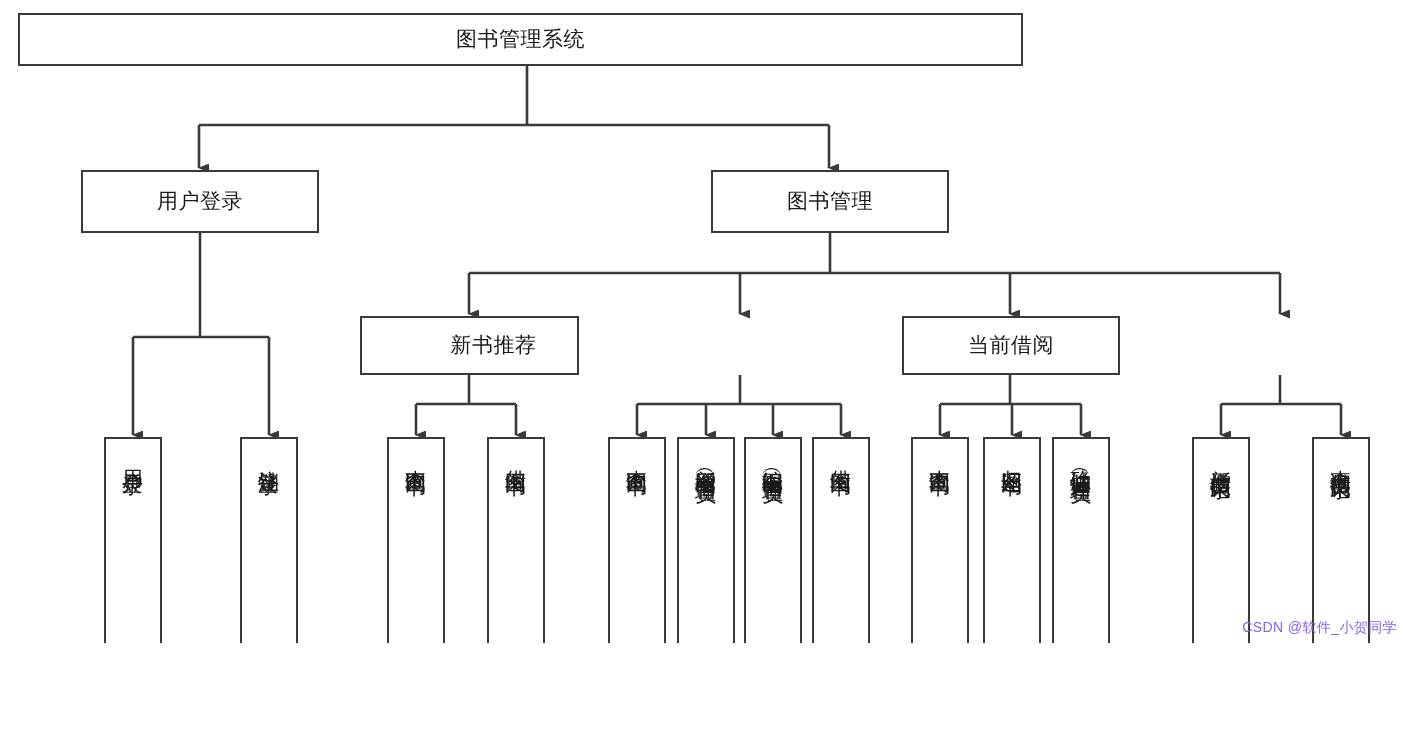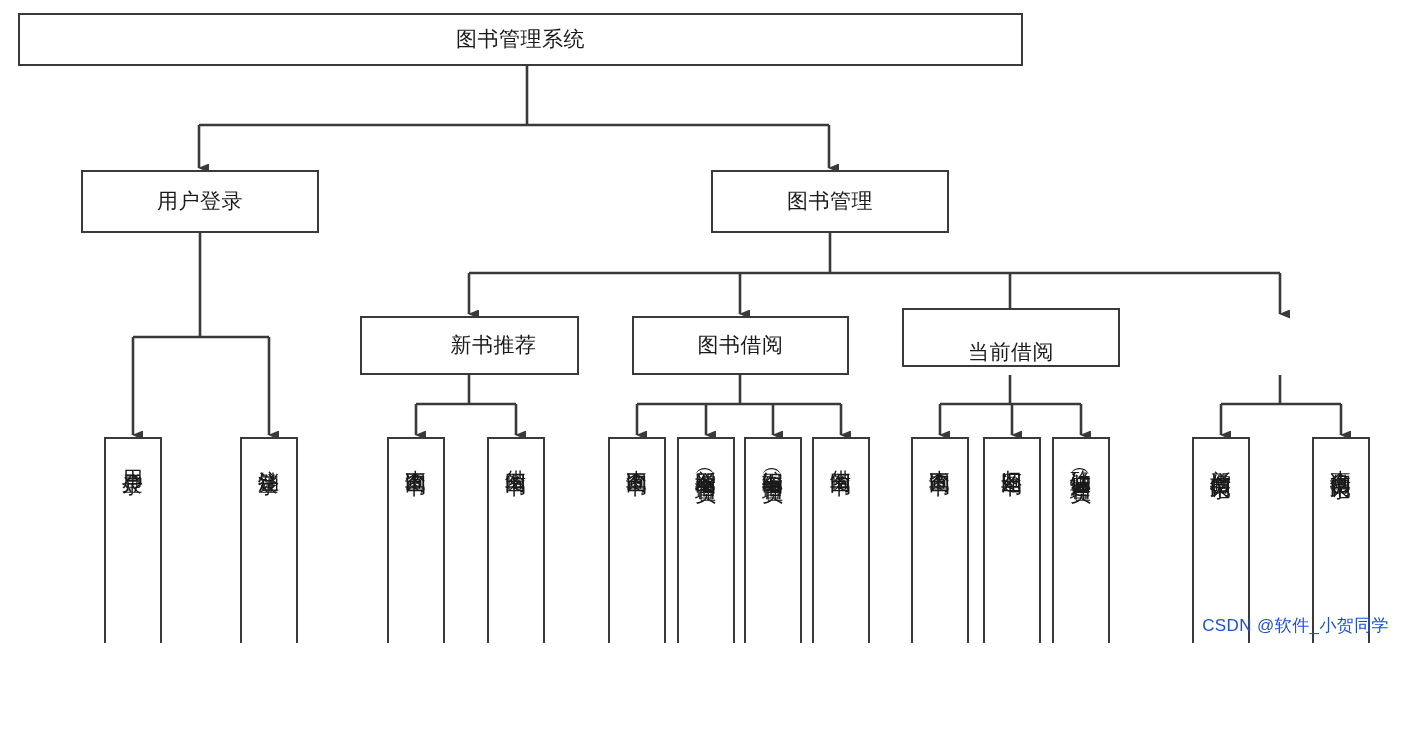--- a/index.html
+++ b/index.html
@@ -51,24 +51,24 @@
   .node.vert .label {
     writing-mode: vertical-rl;
     text-orientation: upright;
     font-size: 21px;
     letter-spacing: 2px;
     line-height: 1;
     white-space: nowrap;
   }
   .watermark {
     position: absolute;
-    right: 16px;
+    right: 8px;
     bottom: 6px;
-    font-size: 17px;
-    color: #1d4ed8;
+    font-size: 14px;
+    color: #8b5cf6;
     letter-spacing: 0.4px;
     white-space: nowrap;
     pointer-events: none;
   }
 </style>
 </head>
 <body>
 
 <div id="canvas">
 
@@ -141,24 +141,21 @@
   <div class="node horiz" style="left:81px; top:170px; width:238px; height:63px;">
     <span class="label">用户登录</span>
   </div>
   <div class="node horiz" style="left:711px; top:170px; width:238px; height:63px;">
     <span class="label">图书管理</span>
   </div>
 
   <div class="node horiz" style="left:360px; top:316px; width:219px; height:59px;padding-left:48px;">
     <span class="label">新书推荐</span>
   </div>
-  <div class="node horiz" style="left:632px; top:316px; width:217px; height:59px;">
-    <span class="label">图书借阅</span>
-  </div>
-  <div class="node horiz" style="left:902px; top:308px; width:218px; height:59px;align-items:flex-end;">
+  <div class="node horiz" style="left:902px; top:316px; width:218px; height:59px;">
     <span class="label">当前借阅</span>
   </div>
 
   <div class="node vert" style="left:104px; top:437px; width:58px; height:296px;">
     <span class="label">用户登录</span>
   </div>
   <div class="node vert" style="left:240px; top:437px; width:58px; height:296px;">
     <span class="label">注销登录</span>
   </div>
   <div class="node vert" style="left:387px; top:437px; width:58px; height:296px;">

